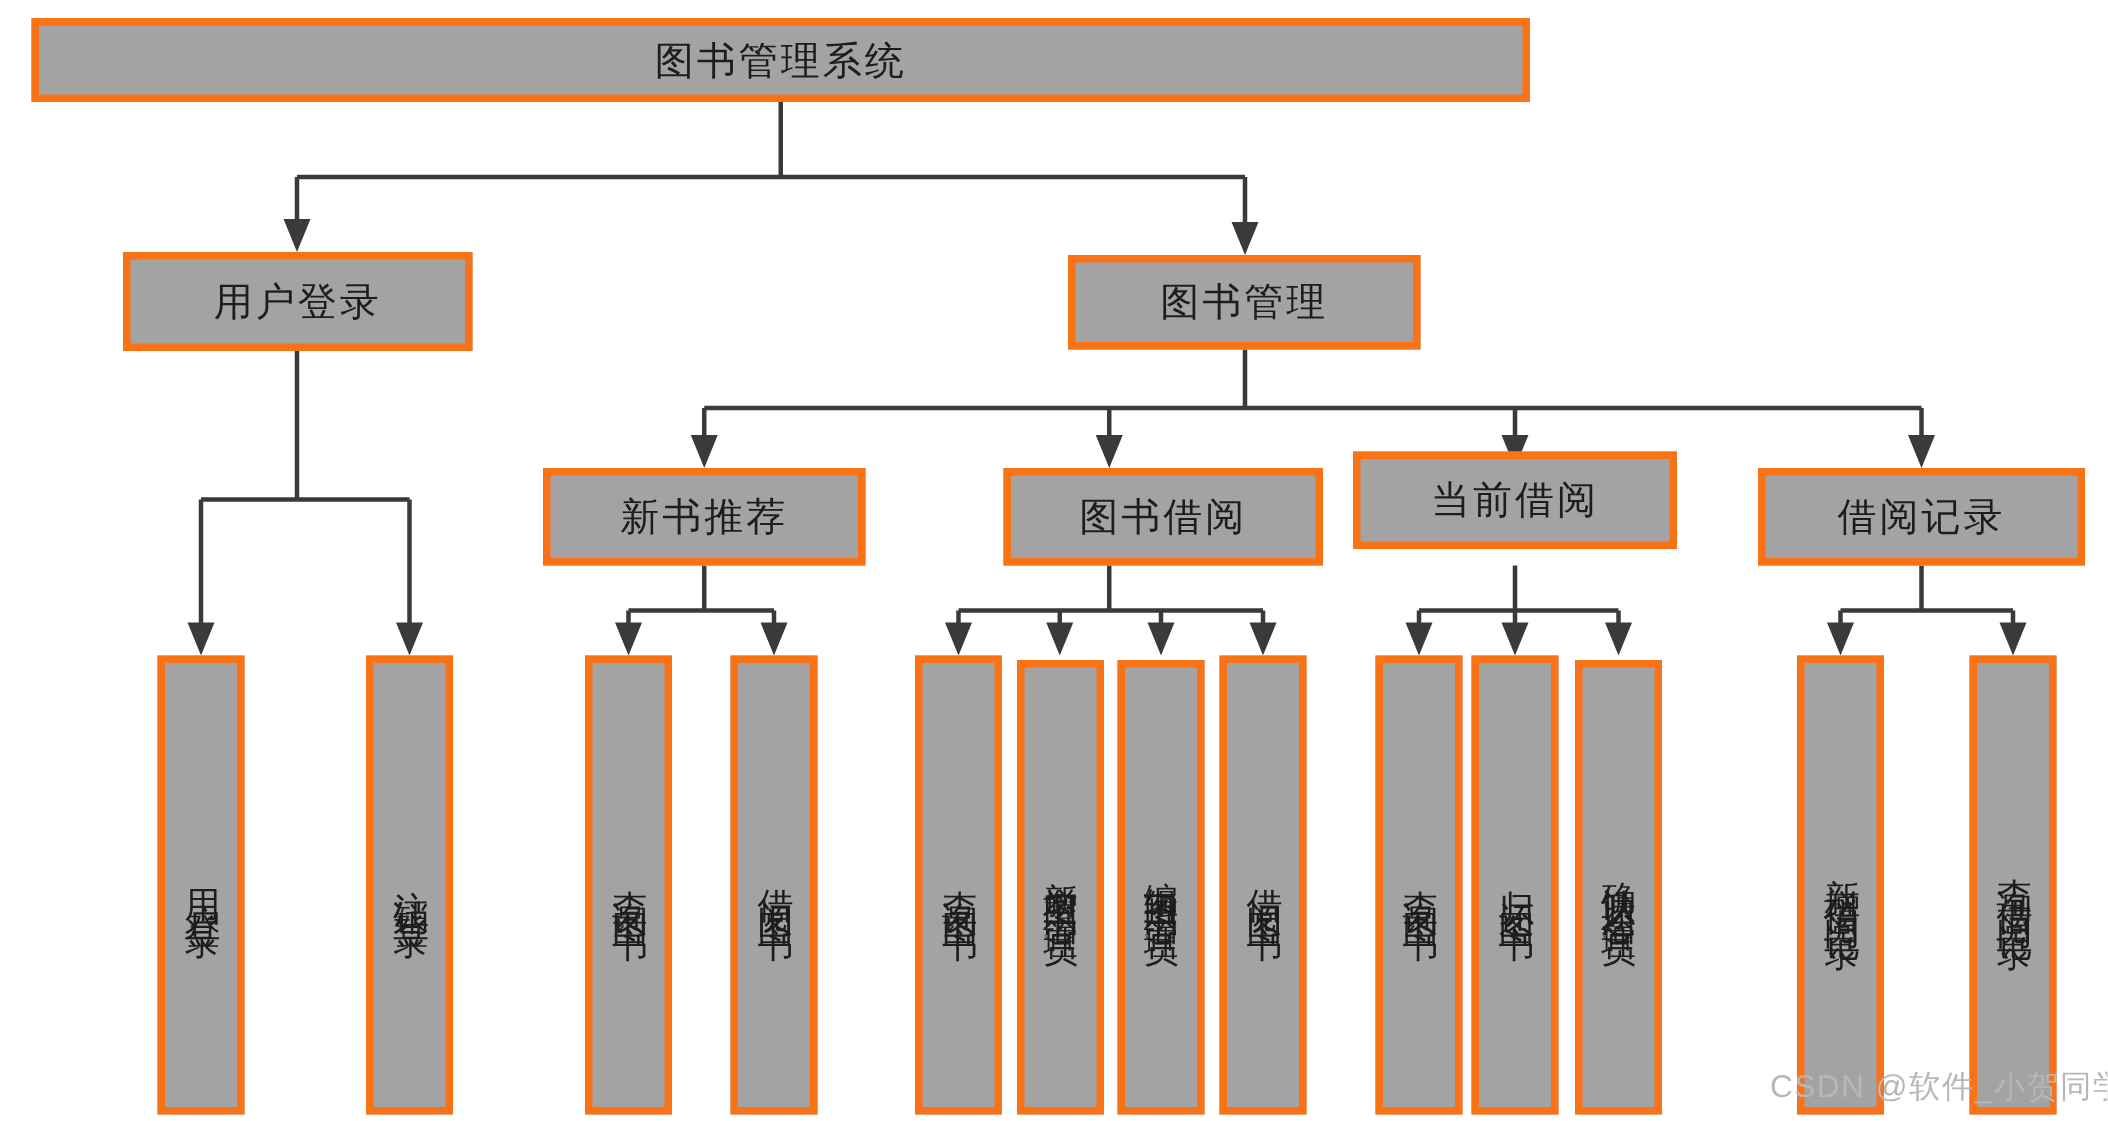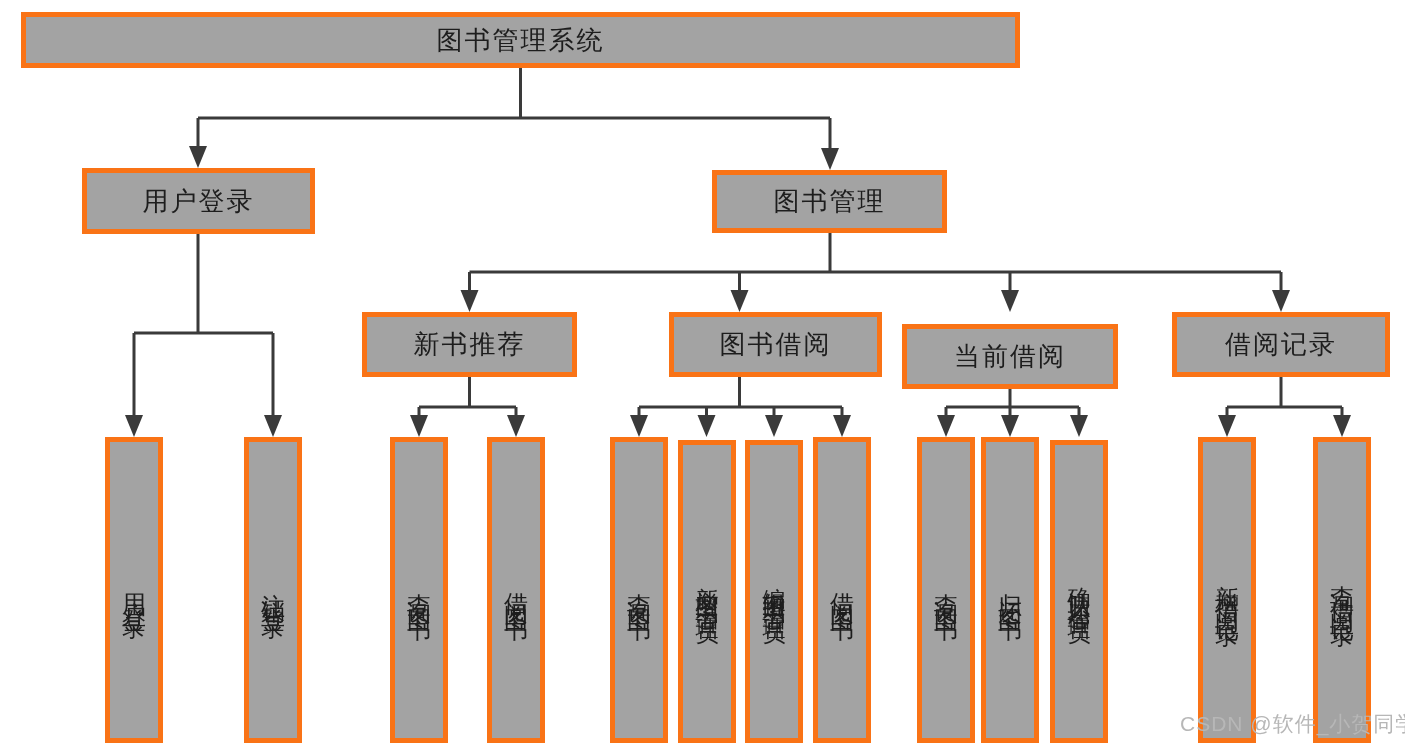--- a/index.html
+++ b/index.html
@@ -62,21 +62,21 @@
     </g>
   </svg>
 
   <div class="box node" style="left:21px;top:12px;width:999px;height:56px">图书管理系统</div>
 
   <div class="box node" style="left:82px;top:168px;width:233px;height:66px">用户登录</div>
   <div class="box node" style="left:712px;top:170px;width:235px;height:63px">图书管理</div>
 
   <div class="box node" style="left:362px;top:312px;width:215px;height:65px">新书推荐</div>
   <div class="box node" style="left:669px;top:312px;width:213px;height:65px">图书借阅</div>
-  <div class="box node" style="left:902px;top:324px;width:216px;height:65px">当前借阅</div>
+  <div class="box node" style="left:902px;top:301px;width:216px;height:65px">当前借阅</div>
   <div class="box node" style="left:1172px;top:312px;width:218px;height:65px">借阅记录</div>
 
   <div class="box leaf" style="left:105px;top:437px;width:58px;height:306px">用户登录</div>
   <div class="box leaf" style="left:244px;top:437px;width:58px;height:306px">注销登录</div>
 
   <div class="box leaf" style="left:390px;top:437px;width:58px;height:306px">查询图书</div>
   <div class="box leaf" style="left:487px;top:437px;width:58px;height:306px">借阅图书</div>
 
   <div class="box leaf" style="left:610px;top:437px;width:58px;height:306px">查询图书</div>
   <div class="box leaf long" style="left:678px;top:440px;width:58px;height:303px">新增图书（管理员）</div>

